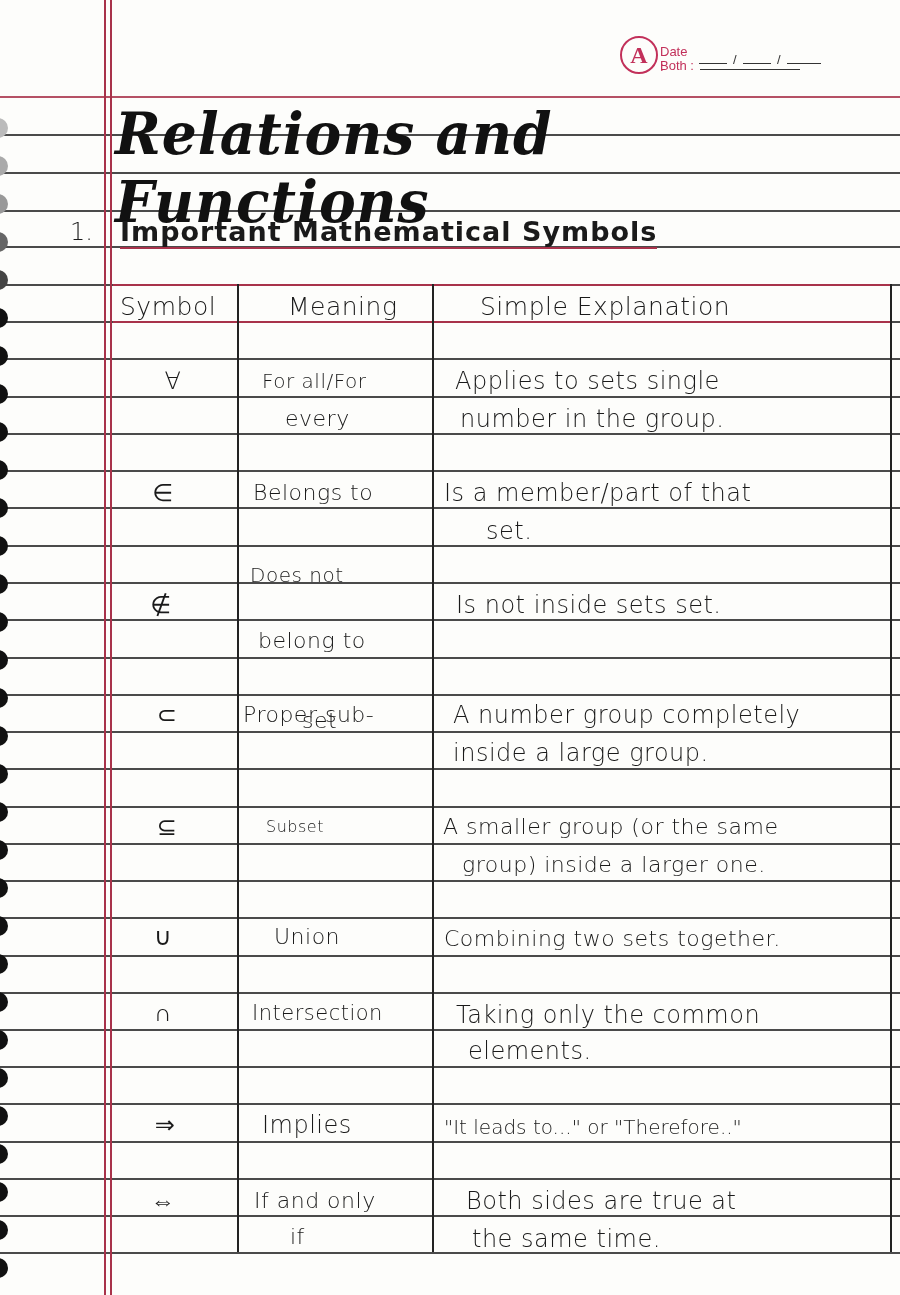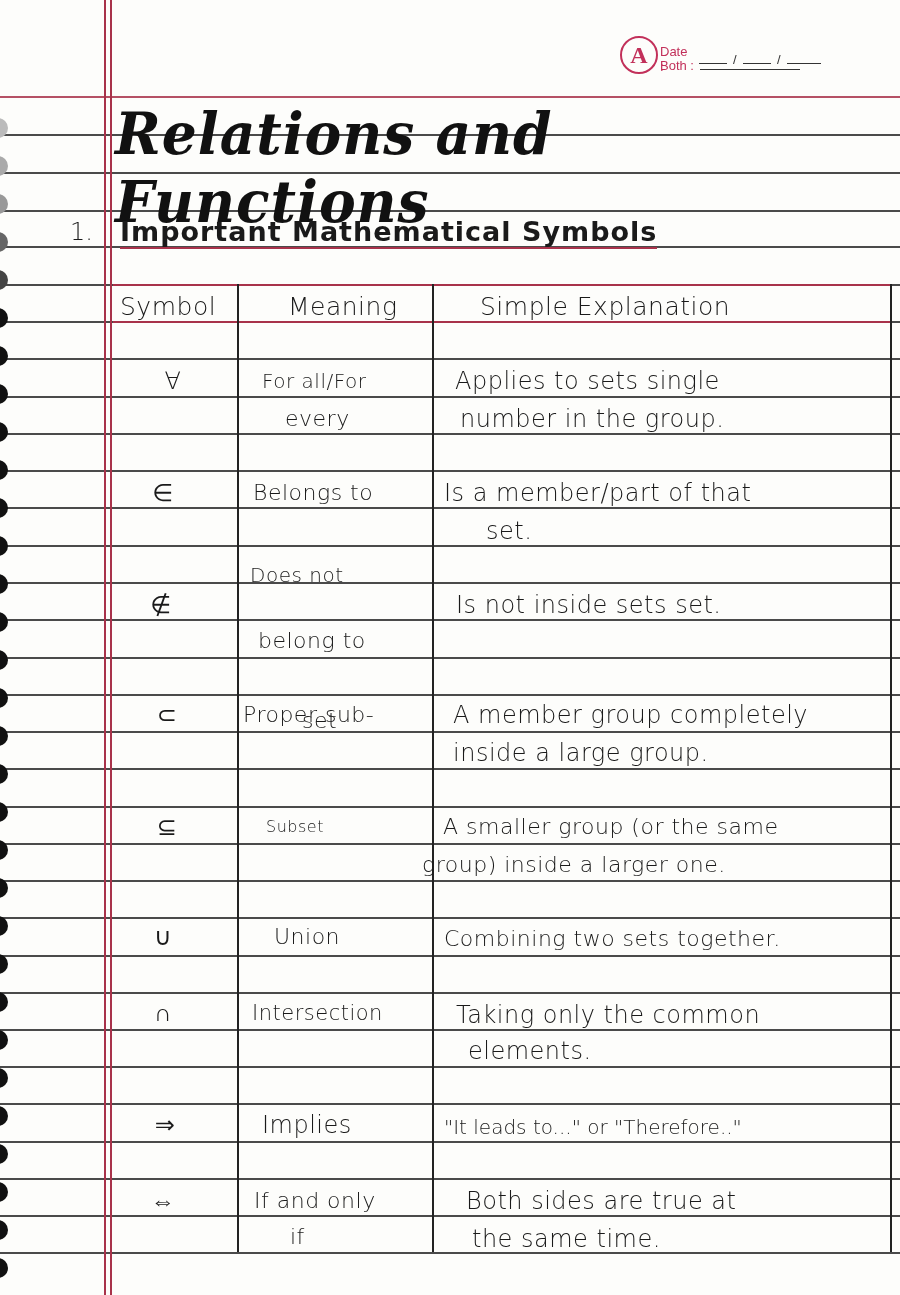--- a/index.html
+++ b/index.html
@@ -184,29 +184,29 @@
     <div class="cell sym" style="left:106px;top:588px">∉</div>
     <div class="cell" style="left:250px;top:558px;font-size:20px">Does not</div>
     <div class="cell" style="left:258px;top:624px;font-size:22px">belong to</div>
     <div class="cell" style="left:456px;top:588px">Is not inside sets set.</div>
   </div>
 
   <div>
     <div class="cell sym" style="left:112px;top:698px">⊂</div>
     <div class="cell" style="left:243px;top:698px;font-size:22px">Proper sub-</div>
     <div class="cell" style="left:302px;top:704px;font-size:22px">set</div>
-    <div class="cell" style="left:453px;top:698px">A member group completely</div>
+    <div class="cell" style="left:453px;top:698px">A number group completely</div>
     <div class="cell" style="left:453px;top:736px">inside a large group.</div>
   </div>
 
   <div>
     <div class="cell sym" style="left:112px;top:810px">⊆</div>
     <div class="cell" style="left:266px;top:810px;font-size:16px">Subset</div>
     <div class="cell" style="left:443px;top:810px;font-size:22px">A smaller group (or the same</div>
-    <div class="cell" style="left:422px;top:848px;font-size:22px">group) inside a larger one.</div>
+    <div class="cell" style="left:462px;top:848px;font-size:22px">group) inside a larger one.</div>
   </div>
 
   <div>
     <div class="cell sym" style="left:108px;top:920px">∪</div>
     <div class="cell" style="left:274px;top:920px;font-size:22px">Union</div>
     <div class="cell" style="left:444px;top:922px;font-size:22px">Combining two sets together.</div>
   </div>
 
   <div>
     <div class="cell sym" style="left:108px;top:996px">∩</div>

